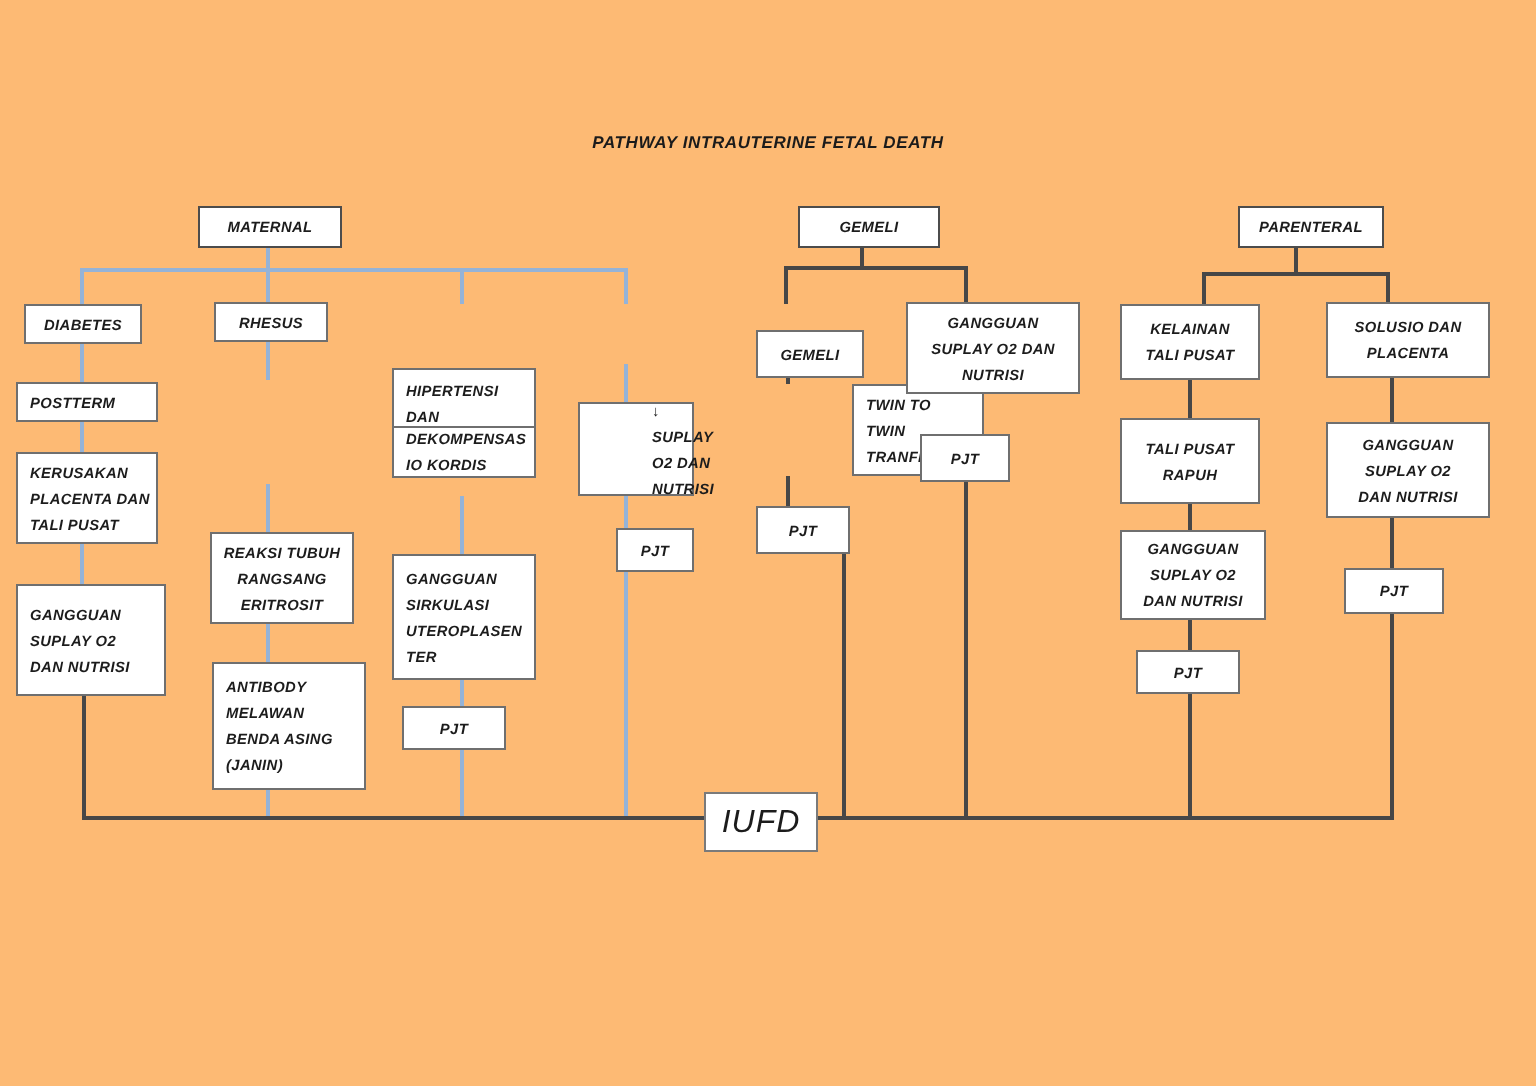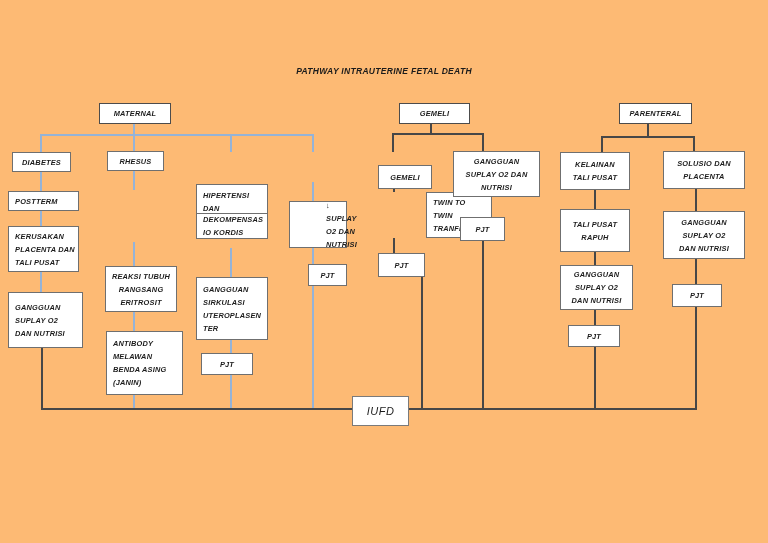--- a/index.html
+++ b/index.html
@@ -25,21 +25,21 @@
     color:#1c1c1c;
     font-size:7.4px;font-weight:bold;line-height:13px;letter-spacing:.2px;
     white-space:pre-line;
     display:flex;align-items:center;
     z-index:2;
   }
   .hdr{border-color:#4c4c4c;}
   .al{justify-content:flex-start;text-align:left;padding-left:6px;padding-right:2px;}
   .ac{justify-content:center;text-align:center;padding:0 2px;}
   .iufd{
-    font-size:11px;font-weight:400;letter-spacing:.5px;line-height:15px;
+    font-size:16px;font-weight:400;letter-spacing:.5px;line-height:15px;
     border-color:#7a7a7a;z-index:3;
   }
   .vl,.hl{position:absolute;z-index:1;}
   .vl{width:2px;}
   .hl{height:2px;}
   .blue{background:var(--blue,#95b3d7);}
   .dark{background:var(--dark,#474747);}
 </style>
 </head>
 <body>

